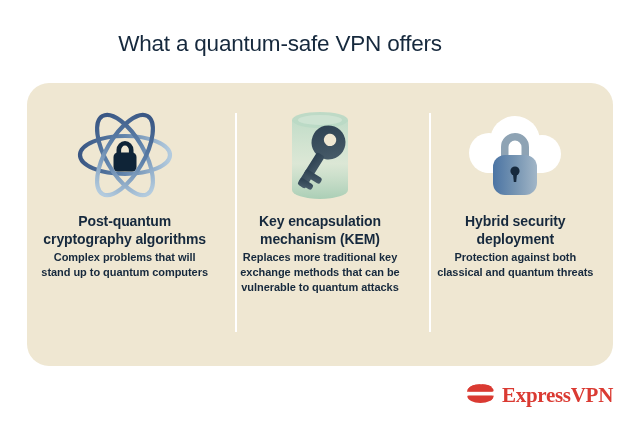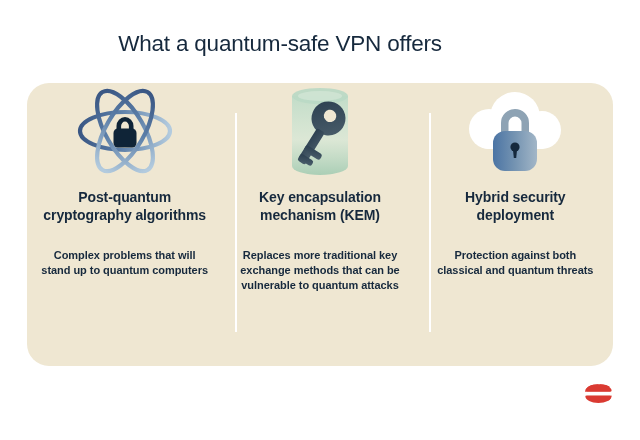--- a/index.html
+++ b/index.html
@@ -40,20 +40,21 @@
     flex-direction: row;
     align-items: stretch;
   }
 
   .column {
     flex: 1 1 0;
     position: relative;
     display: flex;
     flex-direction: column;
     align-items: center;
+    padding-top: 24px;
     box-sizing: border-box;
   }
 
   .divider {
     position: absolute;
     top: 30px;
     width: 1.5px;
     height: 219px;
     background: #FFFFFF;
   }
@@ -72,21 +73,21 @@
     font-size: 14px;
     font-weight: 700;
     color: #16293D;
     text-align: center;
     line-height: 17.5px;
     max-width: 175px;
     letter-spacing: -0.1px;
   }
 
   .col-body {
-    margin-top: 24px;
+    margin-top: 2px;
     font-size: 11px;
     font-weight: 700;
     color: #16293D;
     text-align: center;
     line-height: 15px;
     max-width: 170px;
     letter-spacing: -0.05px;
   }
 
   #logo {
@@ -206,13 +207,14 @@
 <div id="logo">
   <svg width="30" height="26" viewBox="0 0 30 26">
     <path d="M 15.5 2.2 C 7.6 2.2 2.0 5.6 2.0 10.0 C 2.0 11.7 3.2 12.7 5.6 12.7 L 26.8 12.7 C 27.8 12.7 28.3 13.2 28.3 14.0 C 28.3 16.0 24.2 18.0 17.8 18.4 L 26.0 18.4 C 27.8 16.6 28.6 14.9 28.6 13.2 C 28.6 11.2 27.0 10.1 24.2 10.1 L 4.2 10.1 C 3.2 10.1 2.7 9.6 2.7 8.9 C 2.7 6.8 7.3 4.6 14.4 4.5 Z" fill="#DA3A32"></path>
     <path d="M 17.0 2.2 C 21.5 2.2 25.2 3.3 27.0 5.0 L 20.0 5.0 C 18.6 4.7 16.8 4.5 14.7 4.5 Z" fill="#DA3A32"></path>
     <path d="M 13.2 18.4 C 8.5 18.3 4.6 17.2 2.8 15.4 L 10.0 15.4 C 11.4 15.8 13.4 16.0 15.6 16.0 Z" fill="#DA3A32"></path>
     <path d="M 2.6 8.6 C 2.6 5.0 8.4 2.2 15.6 2.2 C 22.8 2.2 28.6 5.0 28.6 8.6 C 28.6 9.9 27.5 10.1 25.6 10.1 L 4.6 10.1 C 3.4 10.1 2.6 9.6 2.6 8.6 Z" fill="#DA3A32"></path>
     <path d="M 28.4 14.6 C 28.4 18.2 22.6 21.0 15.4 21.0 C 8.2 21.0 2.4 18.2 2.4 14.6 C 2.4 13.3 3.5 13.1 5.4 13.1 L 26.4 13.1 C 27.6 13.1 28.4 13.6 28.4 14.6 Z" fill="#DA3A32"></path>
     <rect x="2.0" y="9.9" width="27" height="3.4" fill="#EFE7D2"></rect>
     <rect x="2.0" y="9.9" width="27" height="3.4" fill="#FFFFFF"></rect>
   </svg>
+  <span id="logo-wordmark">ExpressVPN</span>
 </div>
 
 </body></html>

